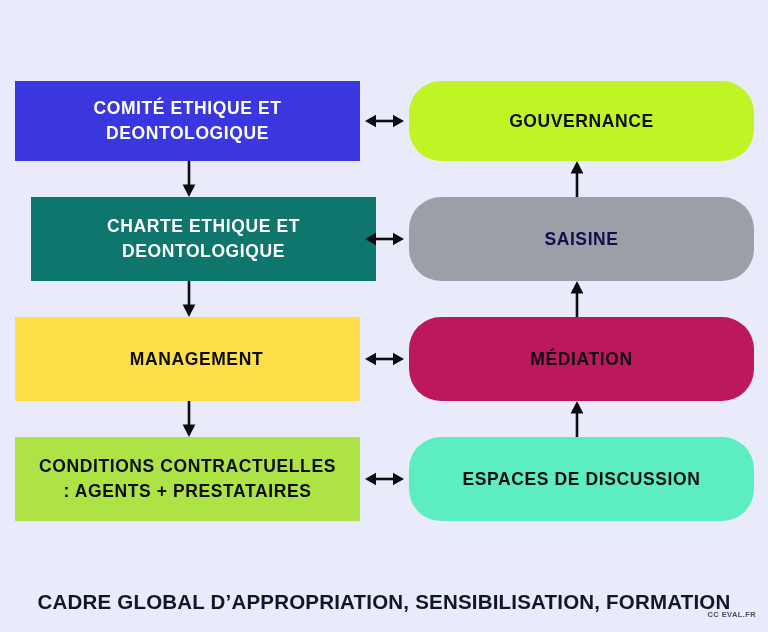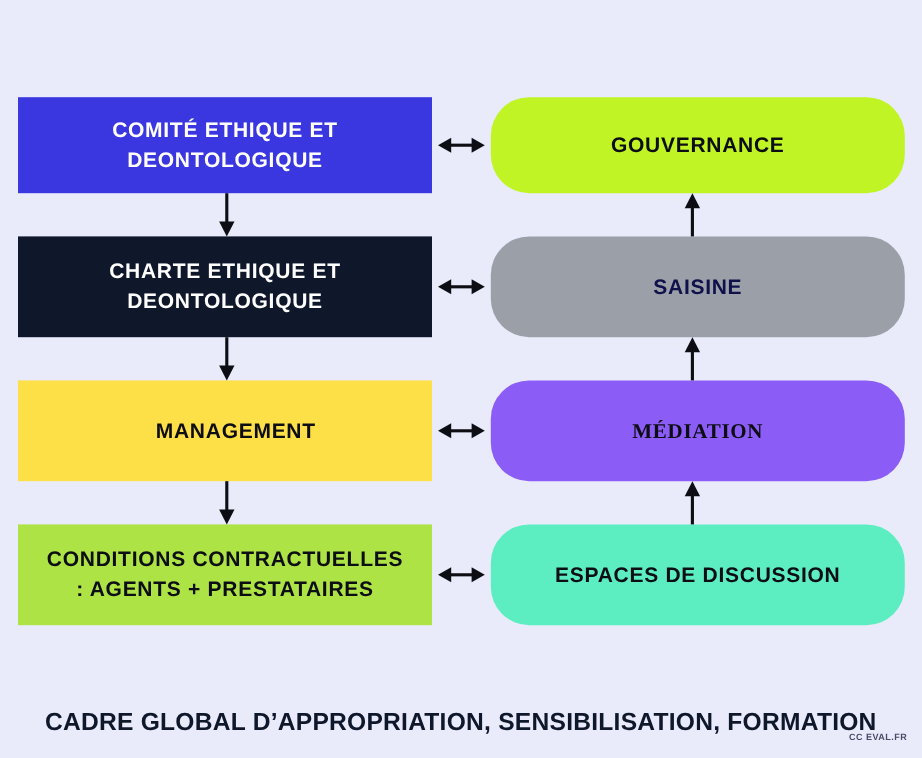--- a/index.html
+++ b/index.html
@@ -80,21 +80,21 @@
 </head>
 <body style="background: rgb(233, 235, 251);">
 
 <div class="canvas" style="background: rgb(233, 235, 251);">
 
   <div class="box col-left row1" id="b-l0" style="background: rgb(58, 55, 224);">
     <span class="box-label label-light" style="color: rgb(255, 255, 255);">COMITÉ ETHIQUE ET
 DEONTOLOGIQUE</span>
   </div>
 
-  <div class="box col-left row2" id="b-l1" style="background: #0f172a;">
+  <div class="box col-left row2" id="b-l1" style="background: #0f766e; margin-left: 16px;">
     <span class="box-label label-light" style="color: rgb(255, 255, 255);">CHARTE ETHIQUE ET
 DEONTOLOGIQUE</span>
   </div>
 
   <div class="box col-left row3" id="b-l2" style="background: #fde047; padding-left: 28px;">
     <span class="box-label label-dark" style="color: rgb(13, 13, 20);">MANAGEMENT</span>
   </div>
 
   <div class="box col-left row4" id="b-l3" style="background: rgb(174, 227, 70);">
     <span class="box-label label-dark" style="color: rgb(13, 13, 20);">CONDITIONS CONTRACTUELLES
@@ -102,21 +102,21 @@
   </div>
 
   <div class="box col-right row1" id="b-r0" style="background: rgb(192, 244, 37);">
     <span class="box-label label-dark" style="color: rgb(13, 13, 20);">GOUVERNANCE</span>
   </div>
 
   <div class="box col-right row2" id="b-r1" style="background: rgb(155, 160, 168);">
     <span class="box-label" style="color: rgb(16, 16, 74);">SAISINE</span>
   </div>
 
-  <div class="box col-right row3" id="b-r2" style="background: #8b5cf6; font-family: Liberation Serif, serif;">
+  <div class="box col-right row3" id="b-r2" style="background: #be185d;">
     <span class="box-label label-dark" style="color: rgb(13, 13, 20);">MÉDIATION</span>
   </div>
 
   <div class="box col-right row4" id="b-r3" style="background: rgb(92, 238, 192);">
     <span class="box-label label-dark" style="color: rgb(13, 13, 20);">ESPACES DE DISCUSSION</span>
   </div>
 
   <div class="arrow" style="left:182px; top:161px;">
     <svg width="14" height="36" viewBox="0 0 14 36" fill="none">
       <line x1="7" y1="0" x2="7" y2="25" stroke="#0d0d14" stroke-width="2.6"></line>

